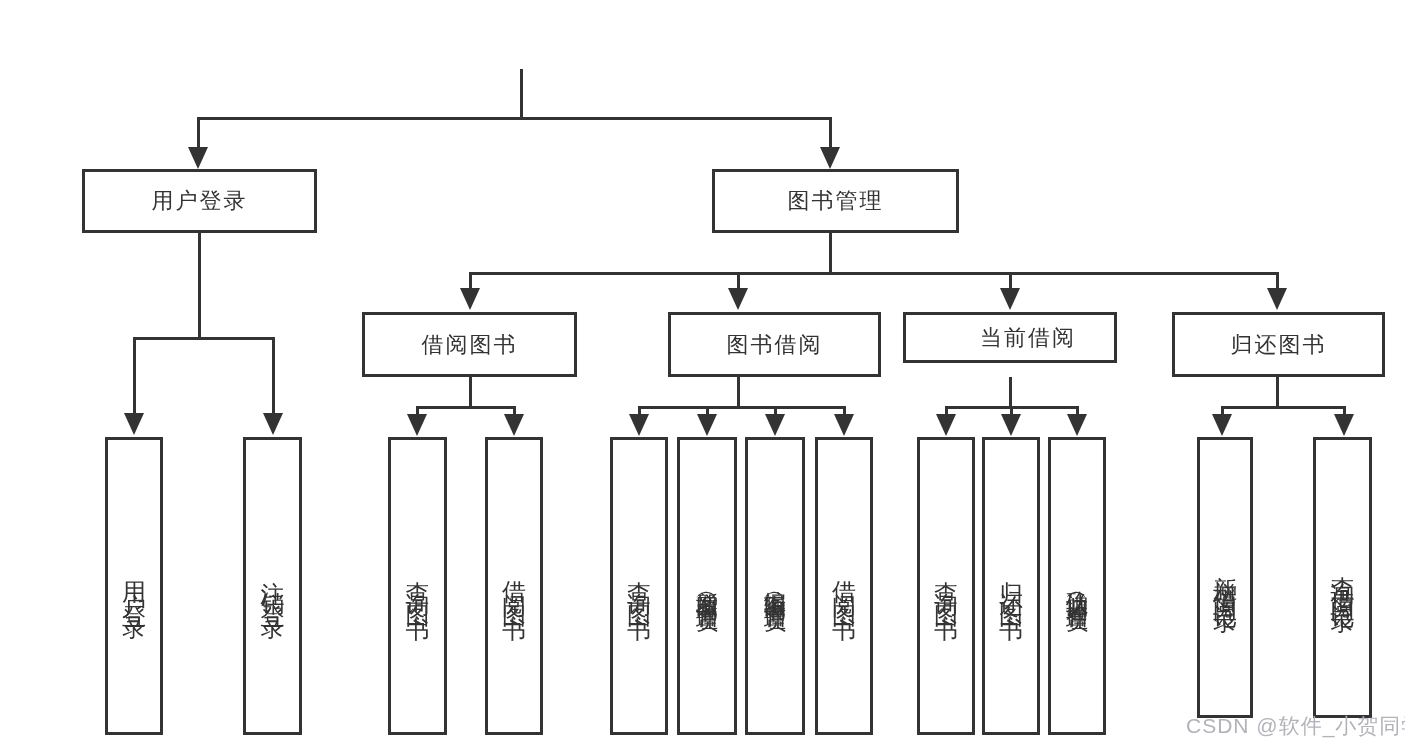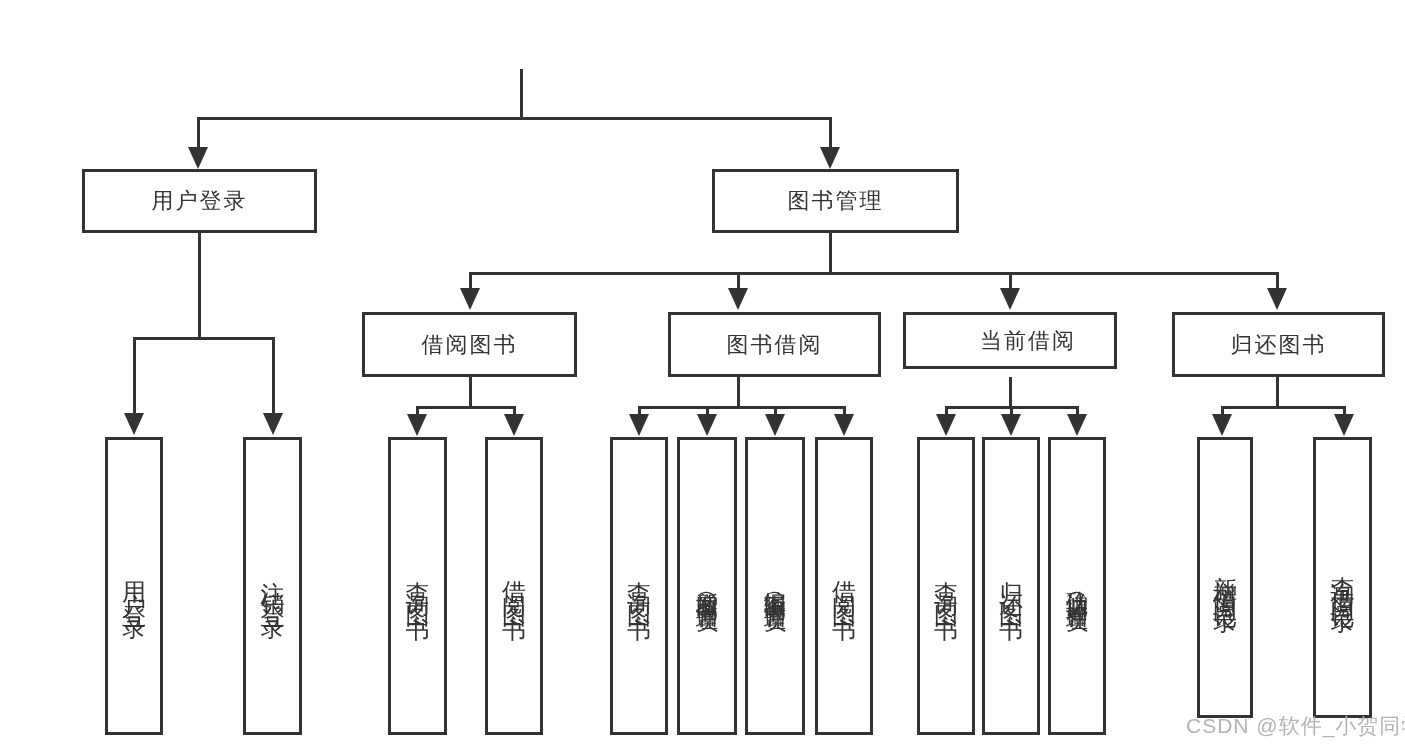--- a/index.html
+++ b/index.html
@@ -62,21 +62,21 @@
   <div class="arrow" style="left:460px; top:288px;"></div>
   <div class="vline" style="left:737px; top:272px; width:3px; height:20px;"></div>
   <div class="arrow" style="left:728px; top:288px;"></div>
   <div class="vline" style="left:1009px; top:272px; width:3px; height:20px;"></div>
   <div class="arrow" style="left:1000px; top:288px;"></div>
   <div class="vline" style="left:1276px; top:272px; width:3px; height:20px;"></div>
   <div class="arrow" style="left:1267px; top:288px;"></div>
 
   <div class="box" style="left:362px; top:312px; width:215px; height:65px;">借阅图书</div>
   <div class="box" style="left:668px; top:312px; width:213px; height:65px;">图书借阅</div>
-  <div class="box" style="left:903px; top:312px; width:214px; height:57px;padding-left:36px;">当前借阅</div>
+  <div class="box" style="left:903px; top:312px; width:214px; height:51px;padding-left:36px;">当前借阅</div>
   <div class="box" style="left:1172px; top:312px; width:213px; height:65px;">归还图书</div>
 
   <div class="vline" style="left:469px; top:377px; width:3px; height:29px;"></div>
   <div class="hline" style="left:416px; top:406px; width:100px; height:3px;"></div>
   <div class="vline" style="left:416px; top:406px; width:3px; height:10px;"></div>
   <div class="arrow" style="left:407px; top:414px;"></div>
   <div class="vline" style="left:513px; top:406px; width:3px; height:10px;"></div>
   <div class="arrow" style="left:504px; top:414px;"></div>
 
   <div class="vline" style="left:737px; top:377px; width:3px; height:29px;"></div>

